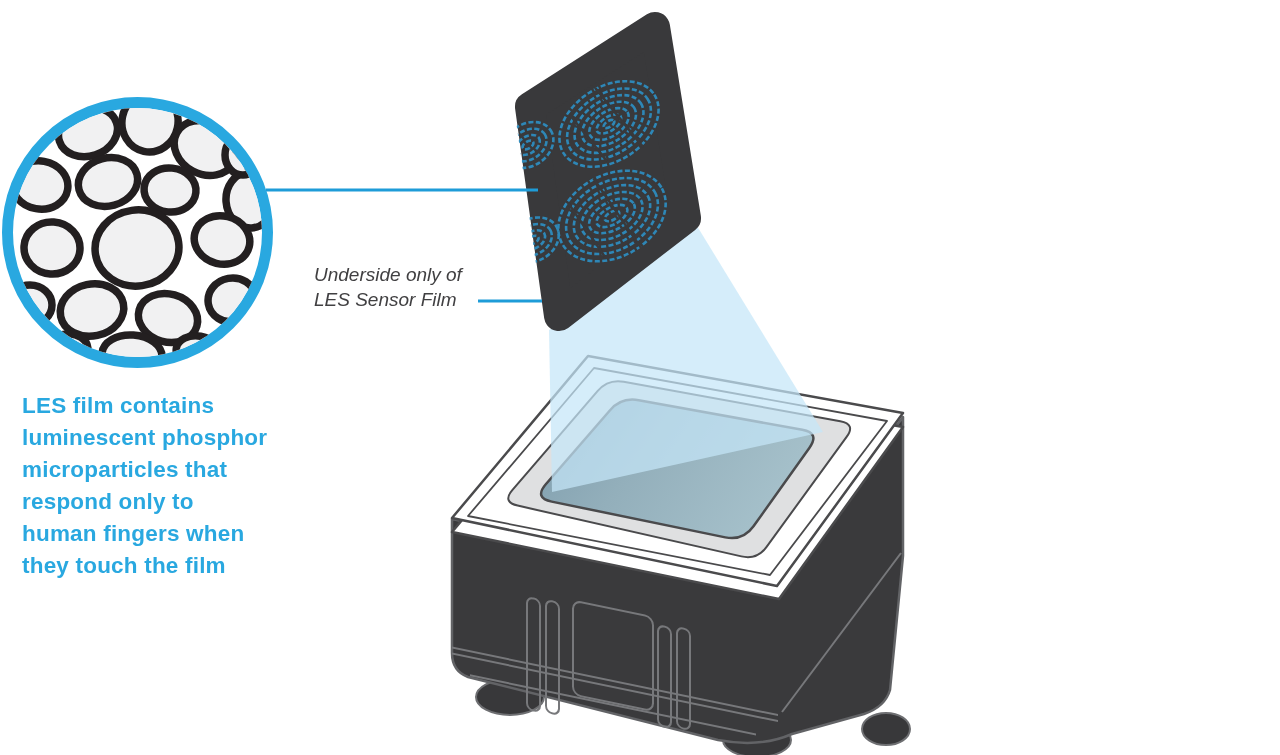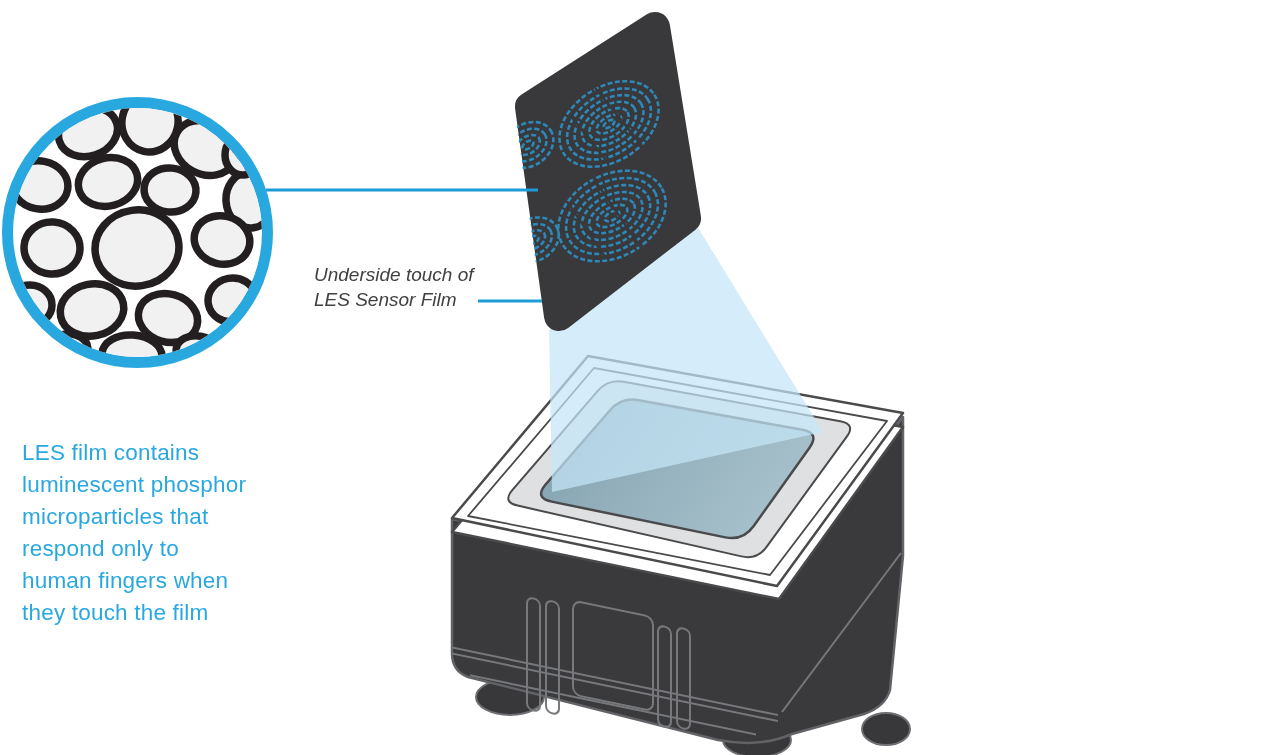--- a/index.html
+++ b/index.html
@@ -3,22 +3,22 @@
 <meta charset="utf-8">
 <style>
   html,body{margin:0;padding:0;background:#ffffff;}
   .canvas{
     position:relative;width:1280px;height:755px;background:#ffffff;overflow:hidden;
     font-family:"Liberation Sans", sans-serif;
   }
   .canvas svg{position:absolute;left:0;top:0;}
   .caption{
     position:absolute;left:22px;top:390px;width:290px;
-    font-size:22.5px;line-height:32px;font-weight:400;letter-spacing:0.2px;
-    color:#29A8E0;white-space:pre-line;margin-top:47px;
+    font-size:22.5px;line-height:32px;font-weight:700;letter-spacing:0.2px;
+    color:#29A8E0;white-space:pre-line;
   }
   .film-label{
     position:absolute;left:314px;top:262px;width:200px;
     font-size:19px;line-height:25px;font-style:italic;
     color:#414042;white-space:pre-line;
   }
 </style>
 </head>
 <body>
 
@@ -139,16 +139,16 @@
   <line x1="266" y1="190" x2="538" y2="190" stroke="#1E9CD8" stroke-width="3.2"></line>
   <line x1="478" y1="301" x2="542" y2="301" stroke="#1E9CD8" stroke-width="3.2"></line>
 </svg>
 
   <div class="caption">LES film contains
 luminescent phosphor
 microparticles that
 respond only to
 human fingers when
 they touch the film</div>
-  <div class="film-label">Underside touch of
+  <div class="film-label">Underside only of
 LES Sensor Film</div>
 
 </div>
 
 </body></html>

